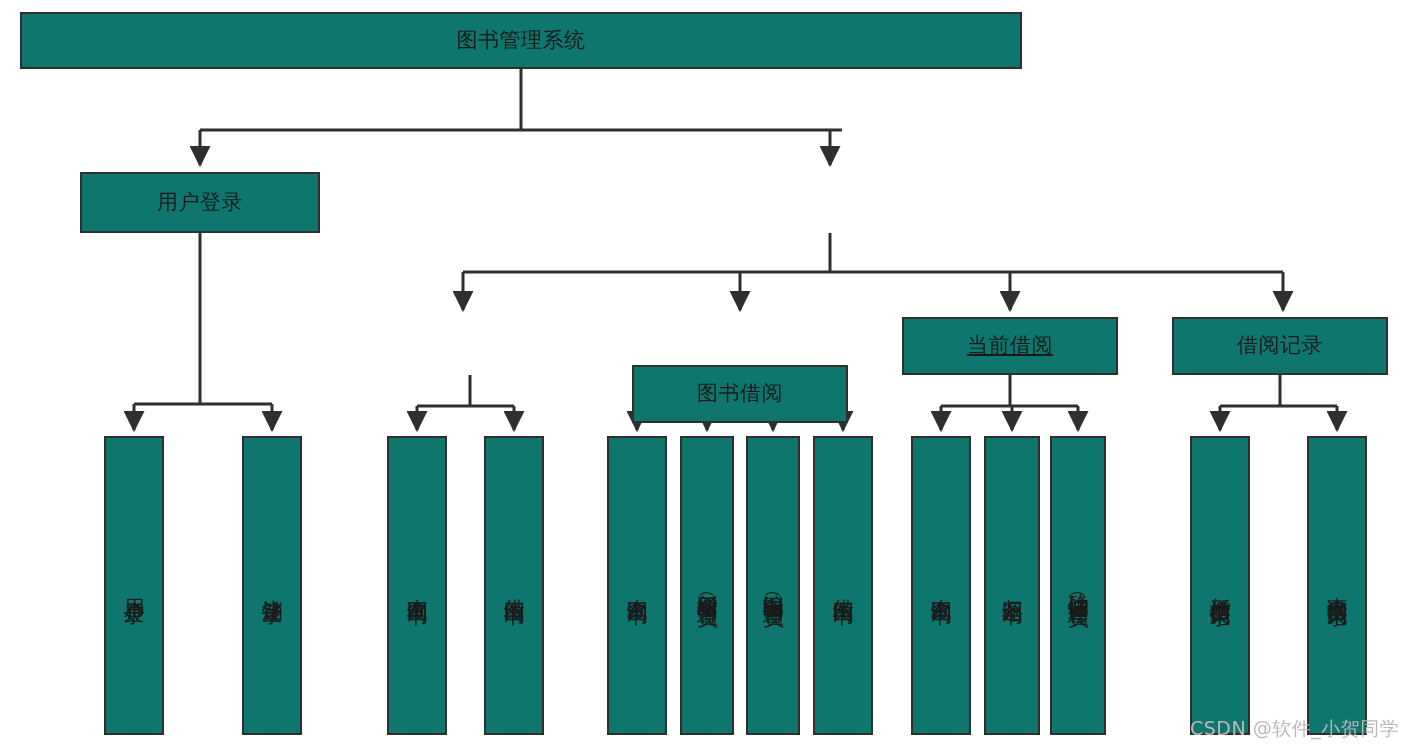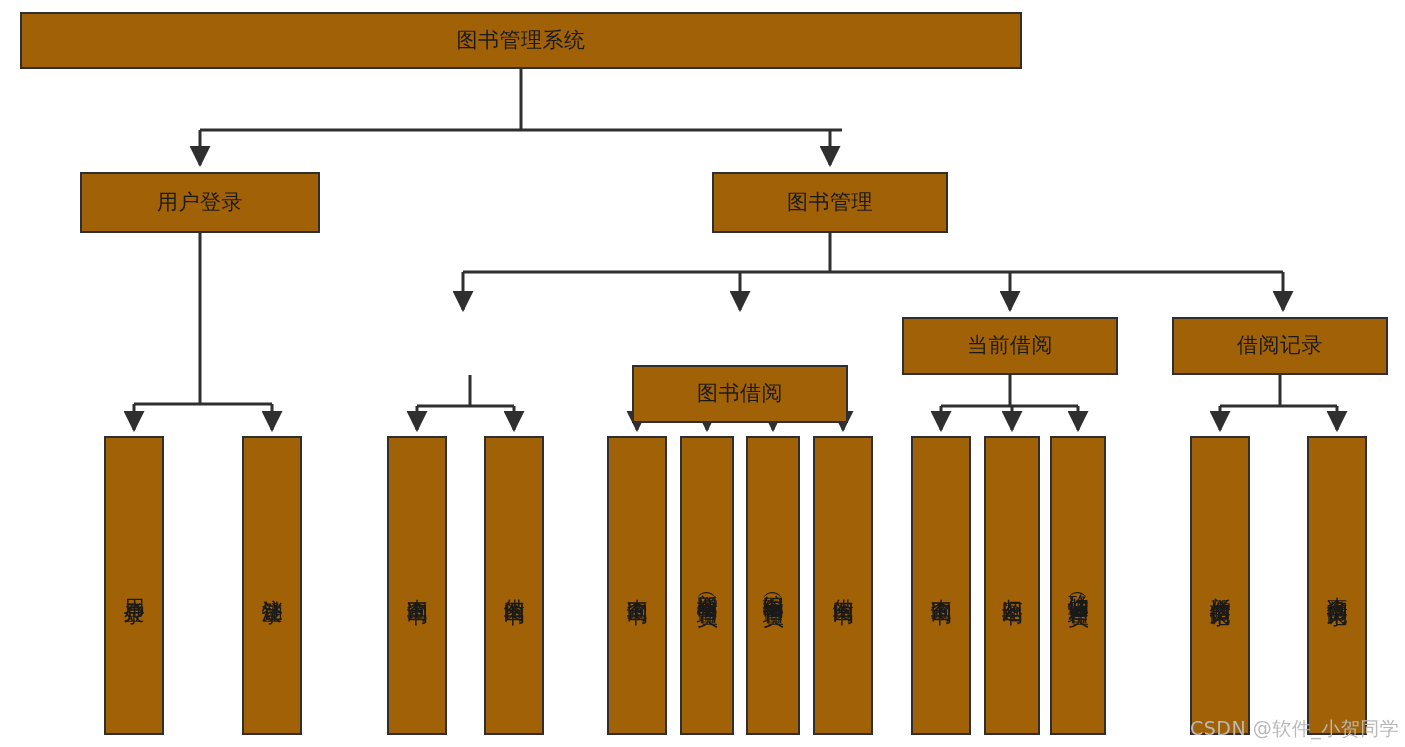--- a/index.html
+++ b/index.html
@@ -21,21 +21,21 @@
     position: absolute;
     left: 0;
     top: 0;
     width: 1405px;
     height: 747px;
     pointer-events: none;
   }
   .node {
     position: absolute;
     box-sizing: border-box;
-    background: #a16207;
+    background: #0f766e;
     border: 2px solid #2f2f2f;
     display: flex;
     align-items: center;
     justify-content: center;
     color: #1a1a1a;
   }
   .node.horiz .label {
     font-size: 21px;
     line-height: 1.2;
     letter-spacing: 0.5px;
@@ -116,28 +116,25 @@
     </g>
   </svg>
 
   <div class="node horiz" style="left:20px; top:12px; width:1002px; height:57px;">
     <span class="label">图书管理系统</span>
   </div>
 
   <div class="node horiz" style="left:80px; top:172px; width:240px; height:61px;">
     <span class="label">用户登录</span>
   </div>
-  <div class="node horiz" style="left:712px; top:172px; width:236px; height:61px;">
-    <span class="label">图书管理</span>
-  </div>
 
   <div class="node horiz" style="left:632px; top:317px; width:216px; height:58px;margin-top:48px;">
     <span class="label">图书借阅</span>
   </div>
-  <div class="node horiz" style="left:902px; top:317px; width:216px; height:58px;">
+  <div class="node horiz" style="left:902px; top:317px; width:216px; height:58px;text-decoration:underline;">
     <span class="label">当前借阅</span>
   </div>
   <div class="node horiz" style="left:1172px; top:317px; width:216px; height:58px;">
     <span class="label">借阅记录</span>
   </div>
 
   <div class="node vert" style="left:104px; top:436px; width:60px; height:299px;">
     <span class="label">用户登录</span>
   </div>
   <div class="node vert" style="left:242px; top:436px; width:60px; height:299px;">

